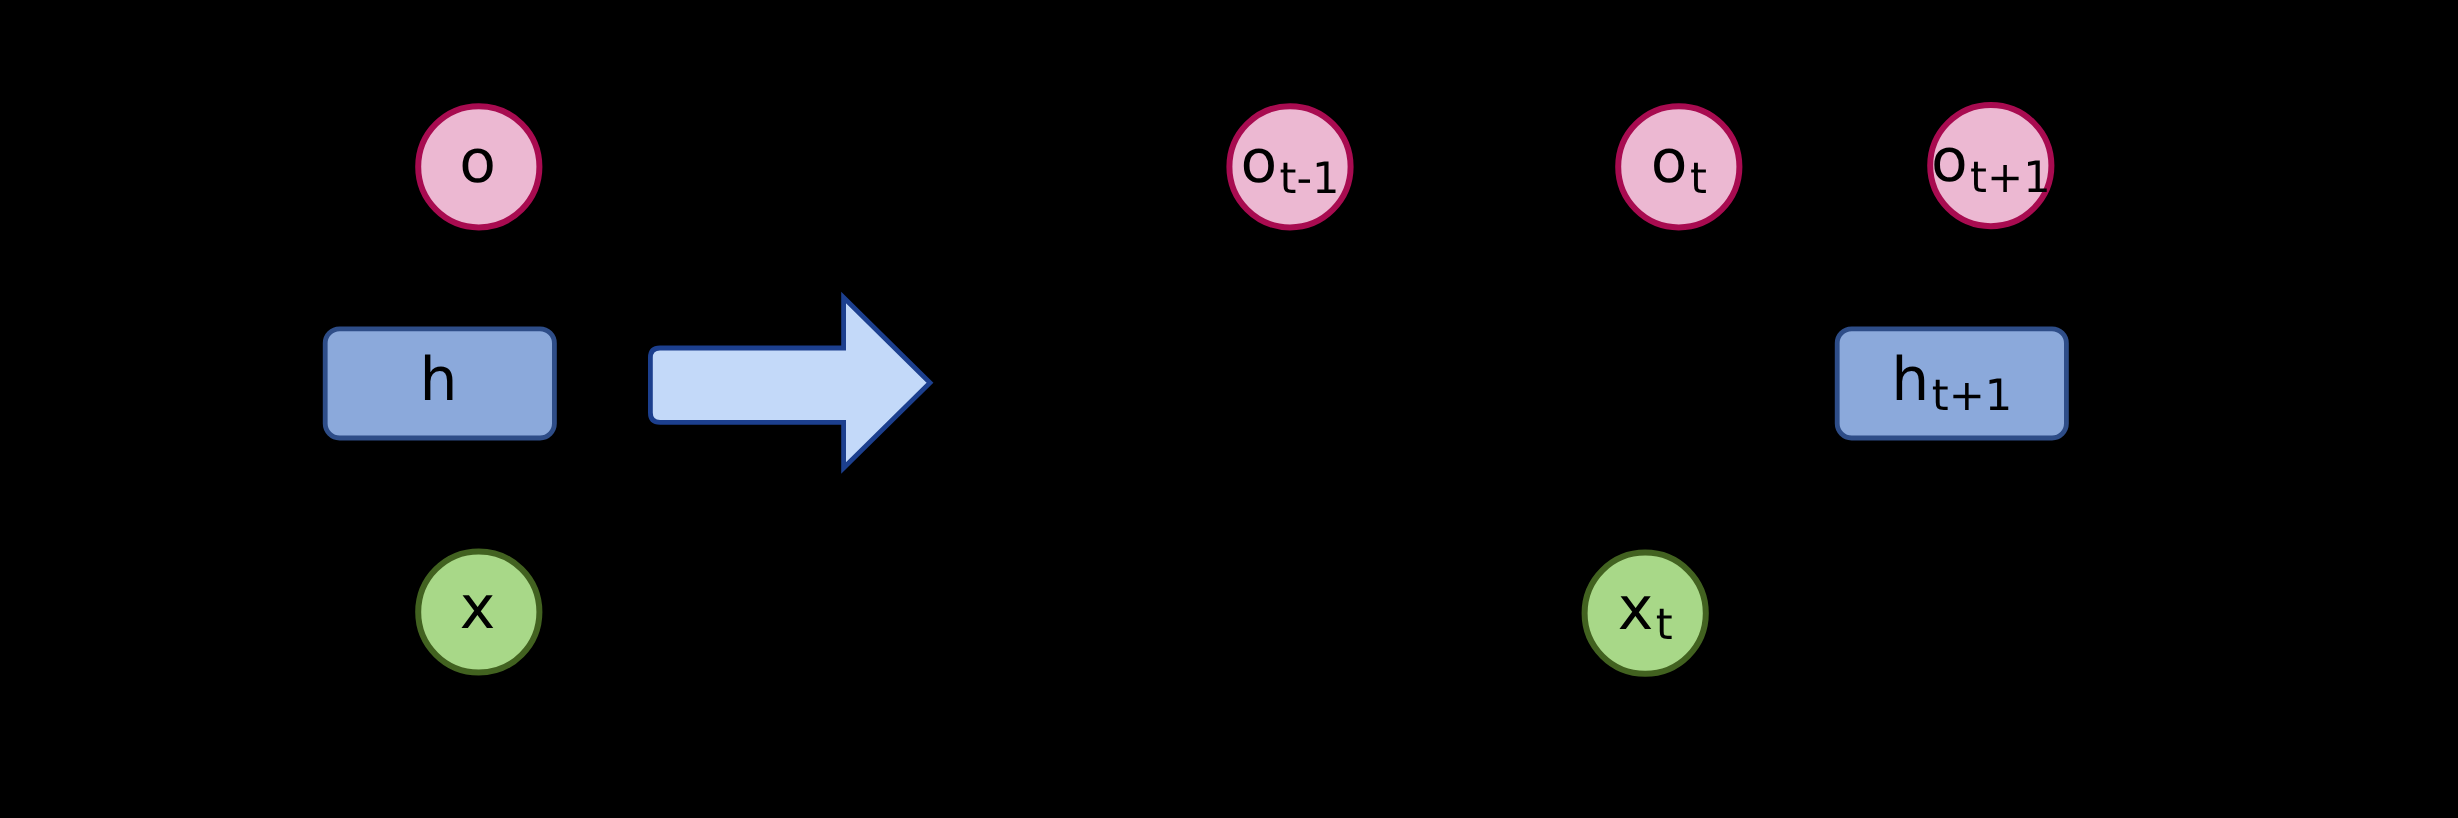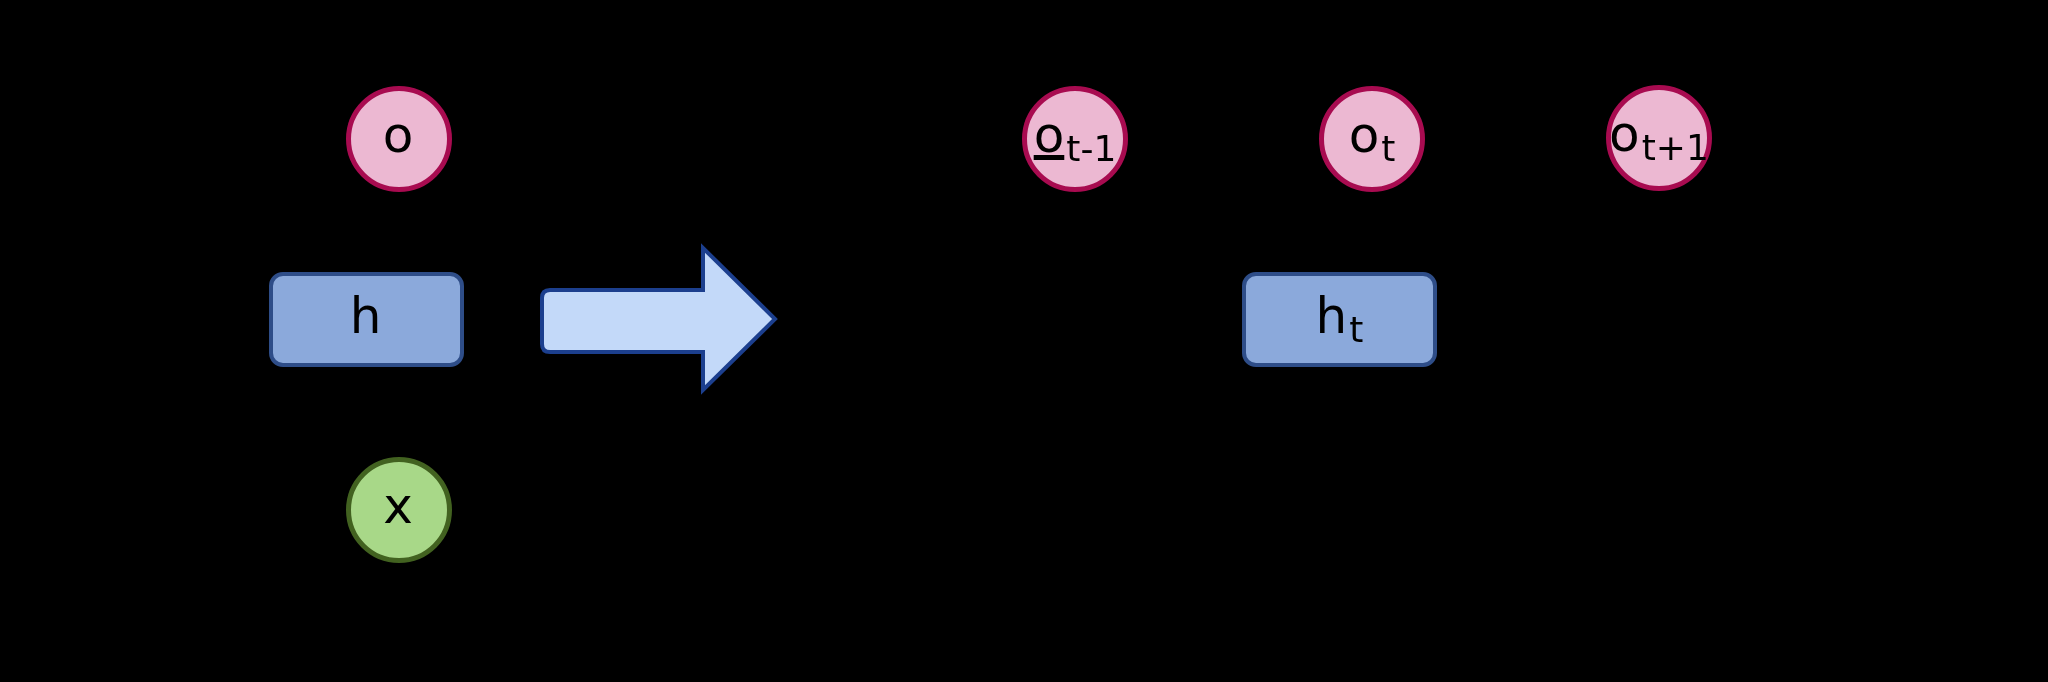--- a/index.html
+++ b/index.html
@@ -55,25 +55,25 @@
     display: inline-block;
     font-size: 0.72em;
     transform: translateY(0.24em);
     margin-left: 2px;
   }
   
   .pos-o-left   { left: 346px;  top: 86px;  }
   .pos-h-left   { left: 269px;  top: 272px; }
   .pos-x-left   { left: 346px;  top: 457px; }
 
-  .pos-o-tm1    { left: 1022px; top: 86px; text-decoration: underline;  }
+  .pos-o-tm1    { left: 1022px; top: 86px;  }
   .pos-h-tm1    { left: 943px;  top: 272px; }
   .pos-x-tm1    { left: 1021px; top: 457px; }
 
-  .pos-o-t      { left: 1319px; top: 86px;  }
+  .pos-o-t      { left: 1346px; top: 86px;  }
   .pos-h-t      { left: 1242px; top: 272px; }
   .pos-x-t      { left: 1318px; top: 458px; }
 
   .pos-o-tp1    { left: 1606px; top: 85px;  }
   .pos-h-tp1    { left: 1529px; top: 272px; }
   .pos-x-tp1    { left: 1607px; top: 457px; }
 
   .unfold-arrow {
     position: absolute;
     left: 538px;
@@ -99,21 +99,24 @@
     <path d="M703,290 L703,248 L775,319 L703,390 L703,352 L550,352 Q542,352 542,344 L542,298 Q542,290 550,290 Z" fill="#c3d9f9" stroke="#1c3f8e" stroke-width="4" stroke-linejoin="miter"></path>
   </svg>
 
   <div class="node circle output pos-o-tm1">
     <span class="lbl"><span>o</span><span class="sub">t-1</span></span>
   </div>
 
   <div class="node circle output pos-o-t">
     <span class="lbl"><span>o</span><span class="sub">t</span></span>
   </div>
-  <div class="node rect hidden pos-h-t">
-    <span class="lbl"><span>h</span><span class="sub">t</span></span>
+  <div class="node circle input pos-x-t">
+    <span class="lbl"><span>x</span><span class="sub">t</span></span>
   </div>
 
   <div class="node circle output pos-o-tp1">
     <span class="lbl"><span>o</span><span class="sub">t+1</span></span>
   </div>
+  <div class="node rect hidden pos-h-tp1">
+    <span class="lbl"><span>h</span><span class="sub">t+1</span></span>
+  </div>
 
 </div>
 
 </body></html>

